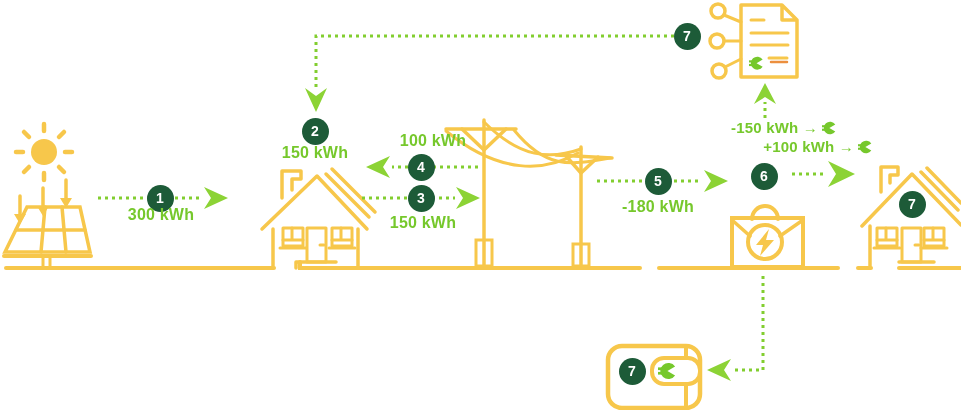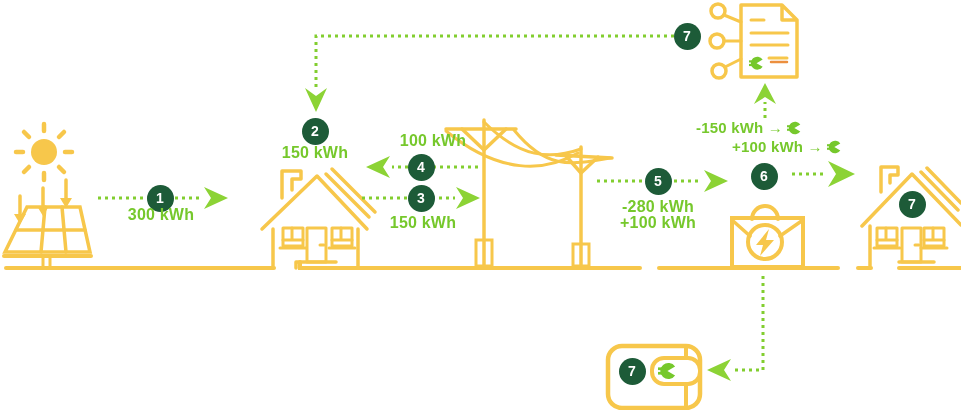--- a/index.html
+++ b/index.html
@@ -24,21 +24,21 @@
     position:absolute;
     color:#76C82C;
     font-size:16px;font-weight:700;
     letter-spacing:.2px;
     text-align:center;
     white-space:nowrap;
   }
   .lbl-rows{line-height:15.5px;}
   .row-euro{
     position:absolute;
-    display:flex;align-items:center;justify-content:flex-start;gap:4px;
+    display:flex;align-items:center;justify-content:flex-end;gap:4px;
     color:#76C82C;font-size:15px;font-weight:700;letter-spacing:.2px;
     white-space:nowrap;
   }
   .row-euro svg{display:block;}
 </style>
 </head>
 <body>
 
 <div class="canvas">
 
@@ -208,22 +208,21 @@
   <div class="badge" style="left:673.5px;top:22.5px">7</div>
   <div class="badge" style="left:898.5px;top:190.5px">7</div>
   <div class="badge" style="left:618.5px;top:357.5px">7</div>
 
   <div class="lbl" style="left:101px;top:206px;width:120px">300 kWh</div>
   <div class="lbl" style="left:255px;top:144px;width:120px">150 kWh</div>
   <div class="lbl" style="left:363px;top:214px;width:120px">150 kWh</div>
   <div class="lbl" style="left:373px;top:132px;width:120px">100 kWh</div>
 
   <div class="lbl lbl-rows" style="left:598px;top:199px;width:120px">
-    <div>-280 kWh</div>
-    <div>+100 kWh</div>
+    <div>-180 kWh</div>
   </div>
 
   <div class="row-euro" style="left:696px;top:119px;width:140px">
     <span>-150 kWh →</span>
     <svg width="14" height="14" viewBox="0 0 20 20">
       <g fill="#76C82C">
           <path d="M10.5,10 L19,5 A9,9 0 1 0 19,15 Z"></path>
           <rect x="0" y="6" width="8" height="3"></rect>
           <rect x="0" y="11" width="8" height="3"></rect>
         </g>

